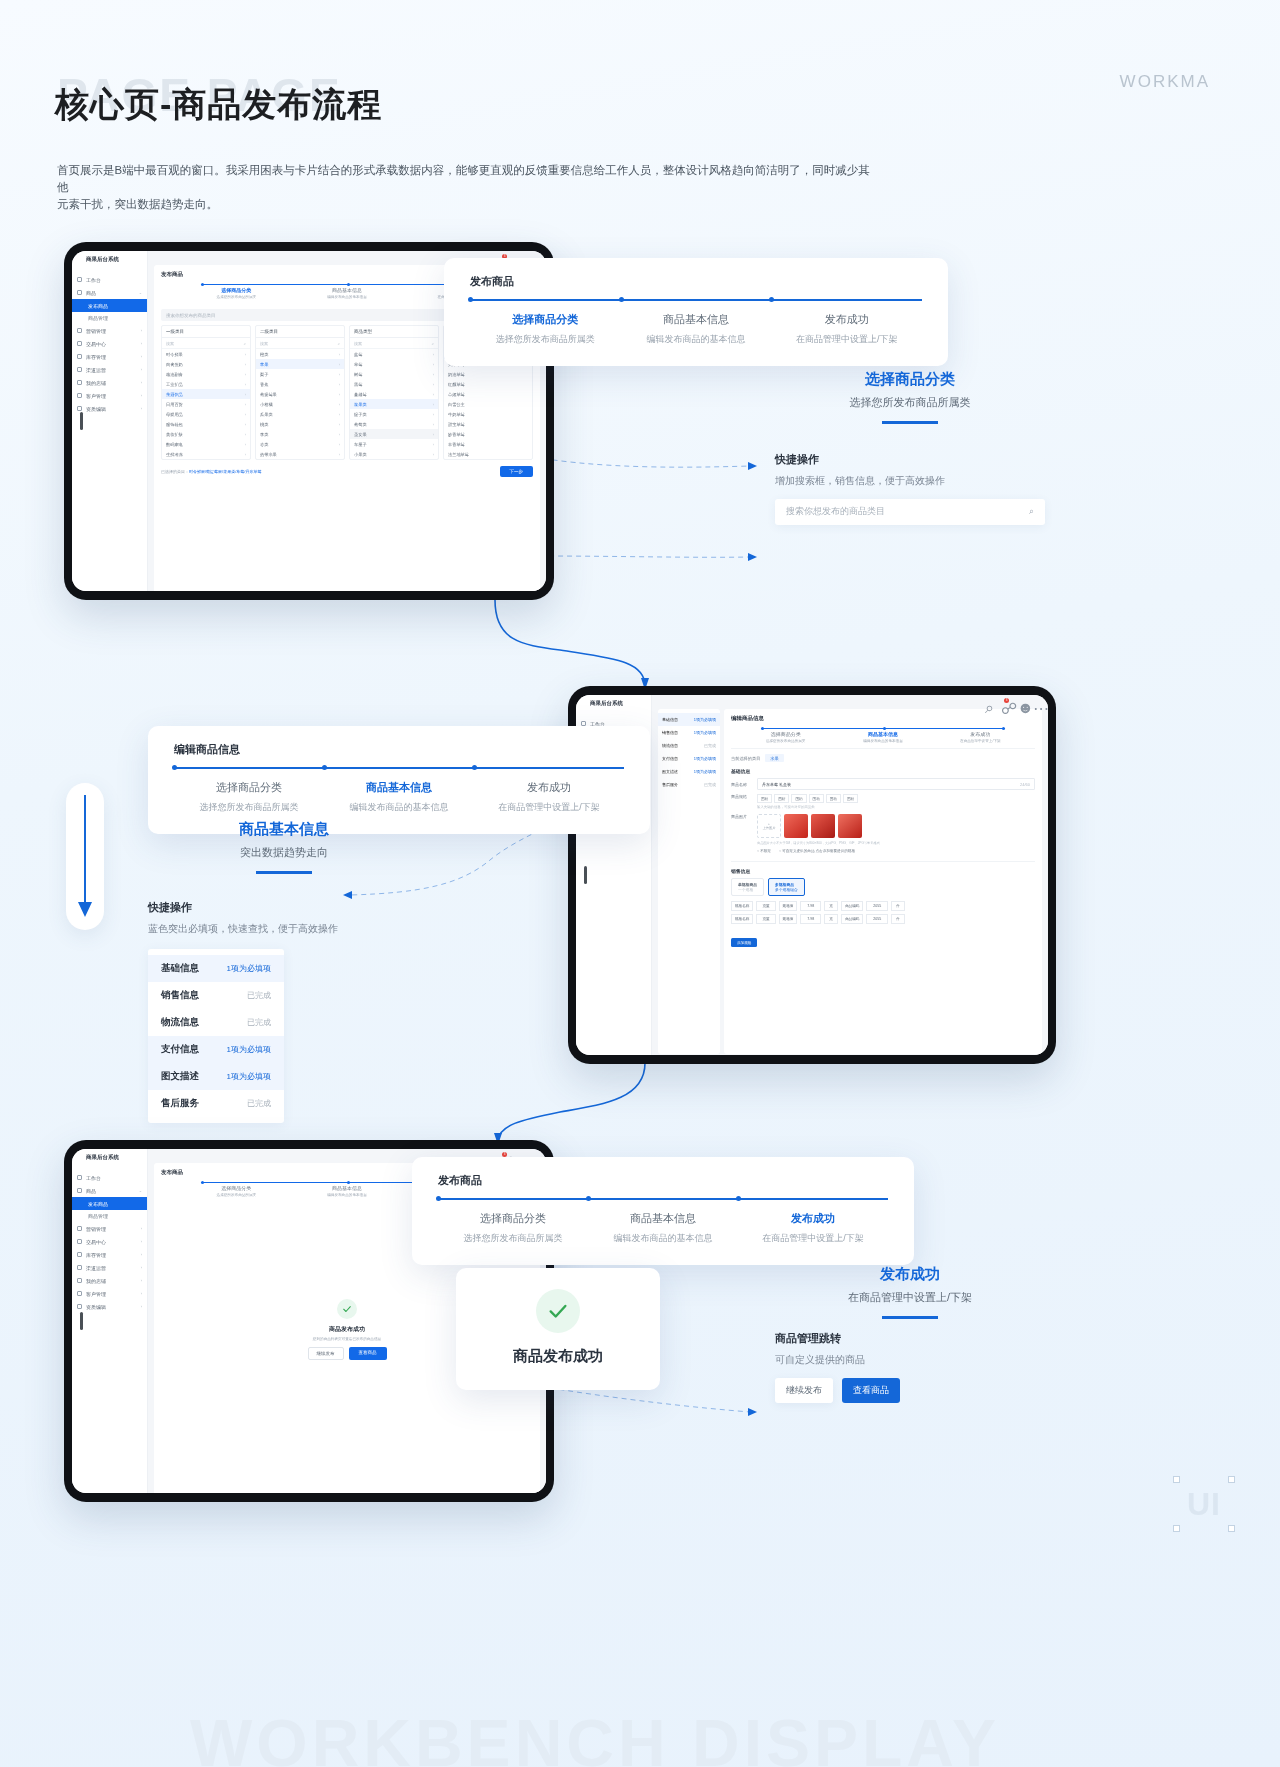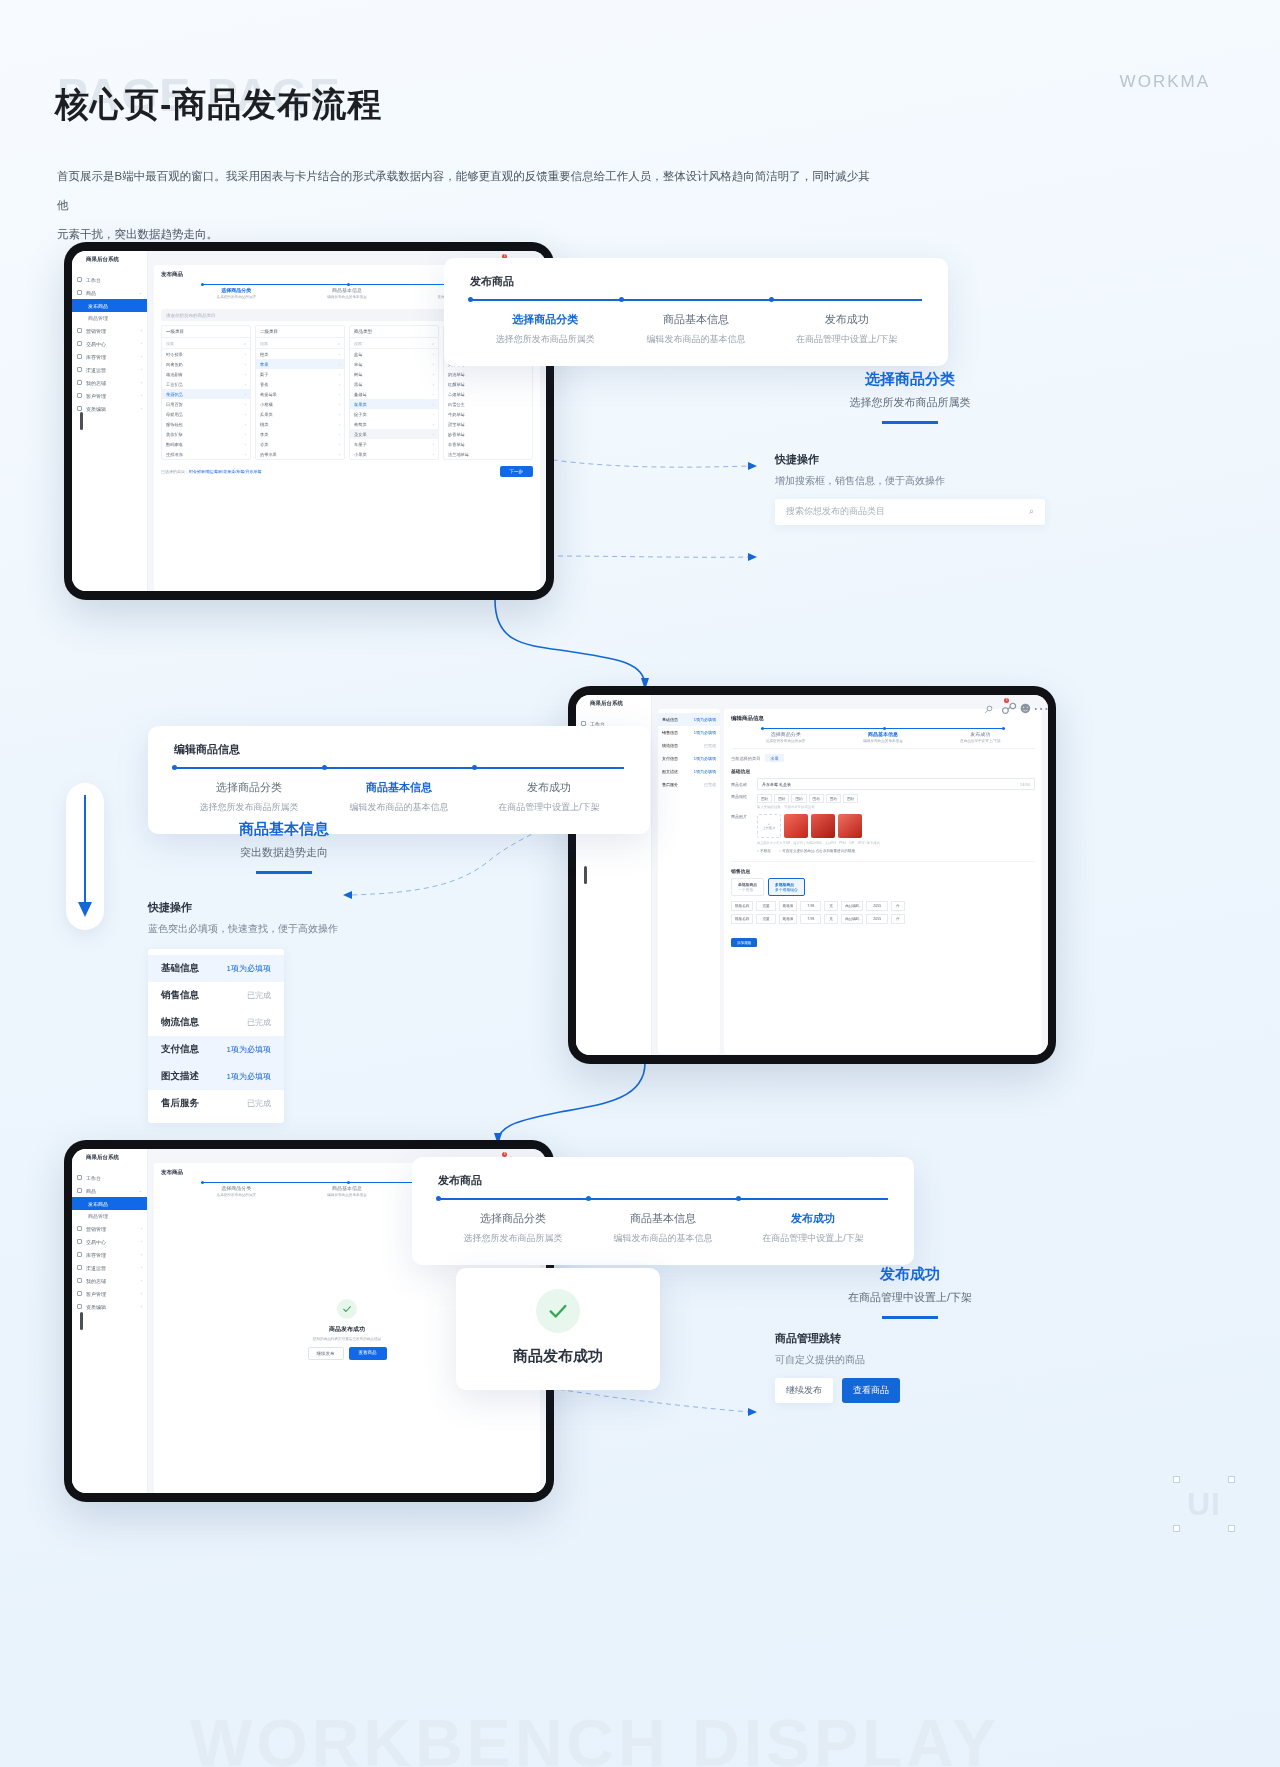--- a/index.html
+++ b/index.html
@@ -21,21 +21,21 @@
   .main-title {
     position: absolute; left: 55px; top: 82px;
     font-size: 34px; font-weight: 700; color: #1d1f22; letter-spacing: 1px;
   }
   .watermark-tr {
     position: absolute; right: 70px; top: 72px;
     font-size: 17px; color: #b9c4cf; letter-spacing: 2px;
   }
   .desc {
     position: absolute; left: 57px; top: 162px; width: 820px;
-    font-size: 11.5px; line-height: 29px; color: #4a5560;
+    font-size: 11.5px; line-height: 17px; color: #4a5560;
   }
   .watermark-bottom {
     position: absolute; left: 190px; bottom: -14px;
     font-size: 66px; font-weight: 700; letter-spacing: 4px;
     color: #e3ecf5; white-space: nowrap; user-select: none;
   }
   .ui-mark {
     position: absolute; right: 48px; bottom: 238px;
     width: 56px; height: 50px;
   }

